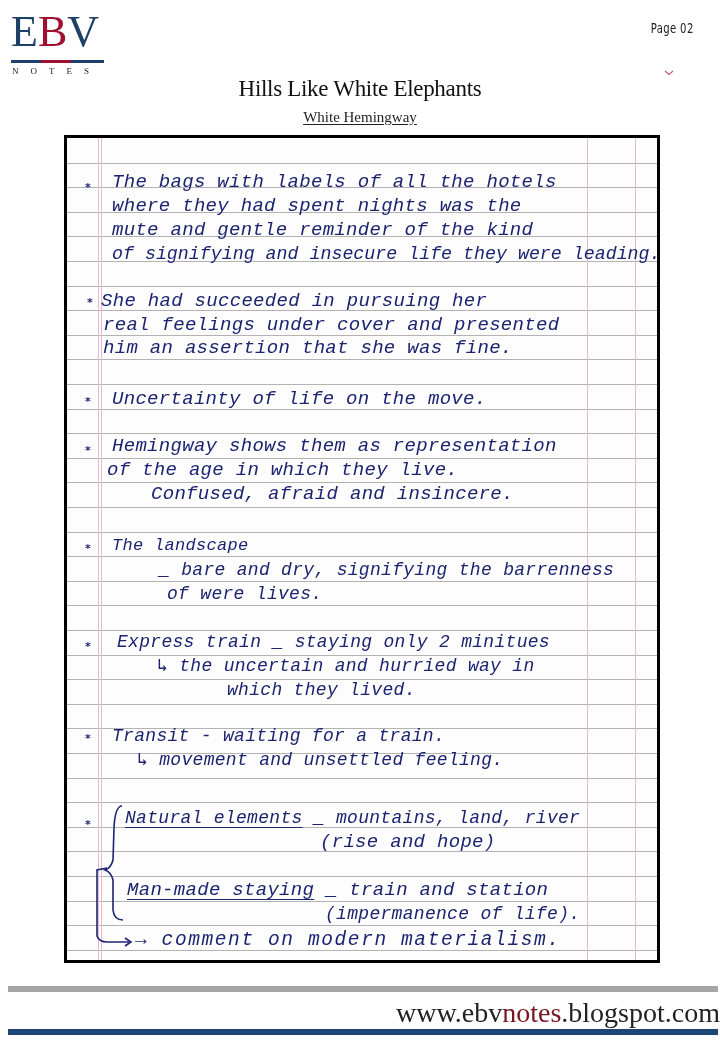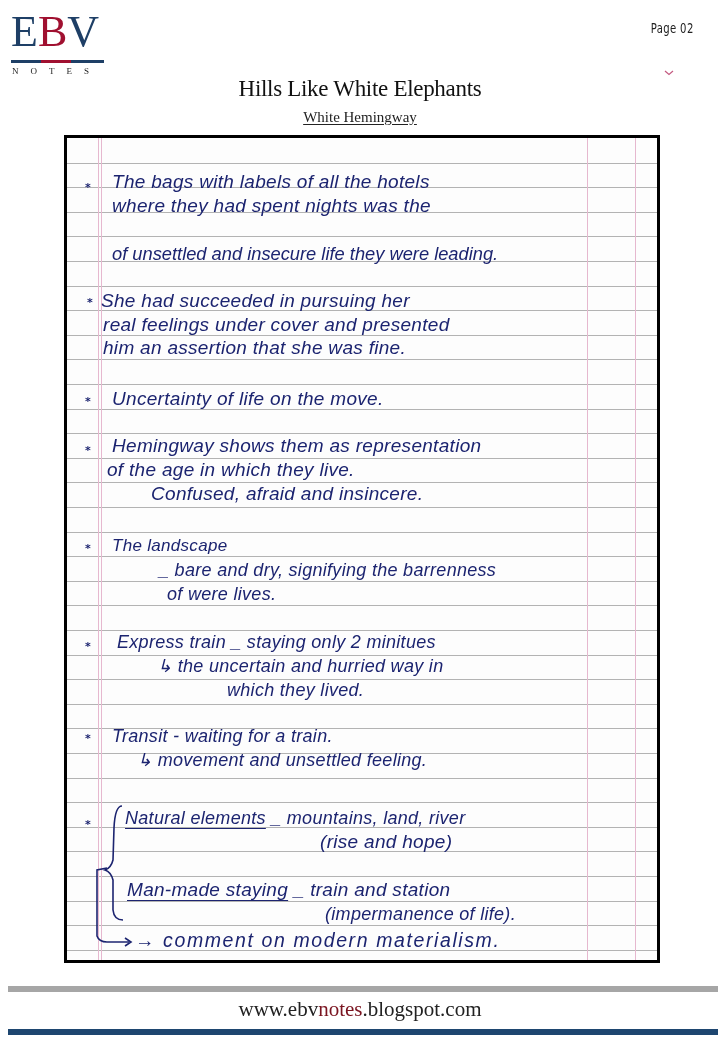--- a/index.html
+++ b/index.html
@@ -39,31 +39,31 @@
   }
   .margin-line { position: absolute; top: 0; bottom: 0; width: 1px; background: #e6b8cf; }
   .ml-left { left: 31px; }
   .ml-left2 { left: 34px; }
   .ml-right1 { left: 520px; }
   .ml-right2 { left: 568px; }
 
   .notes { position: absolute; left: 0; top: 0; width: 100%; height: 100%; }
   .line {
     position: absolute; white-space: nowrap;
-    font-family: Liberation Sans, sans-serif; color: #1c2470;
+    font-family: Liberation Mono, monospace; color: #1c2470;
     font-size: 19px; line-height: 24px; font-style: oblique;
     letter-spacing: 0.3px;
   }
   .bullet { position: absolute; font-family: "DejaVu Sans", sans-serif; color: #1c2470; font-size: 11px; font-weight: bold; }
   .u { text-decoration: underline; text-decoration-thickness: 1.3px; text-underline-offset: 4px; }
   .brace-svg { position: absolute; left: 0; top: 0; }
 
   
   .bar-gray { position: absolute; left: 8px; width: 710px; top: 986px; height: 6px; background: #a6a6a6; }
-  .footer-url { position: absolute; left: 0; width: 720px; top: 997px; text-align: center; font-family: "Liberation Serif", serif; font-size: 21px; color: #222; }
+  .footer-url { position: absolute; left: 0; width: 720px; top: 997px; text-align: right; font-family: "Liberation Serif", serif; font-size: 28px; color: #222; }
   .footer-url .mid { color: #7a1420; }
   .bar-blue { position: absolute; left: 8px; width: 710px; top: 1029px; height: 6px; background: #1e4670; }
 </style>
 </head>
 <body>
 
 <div class="logo">
   <div class="logo-letters">
     <span class="logo-e">E</span>
     <span class="logo-b">B</span>
@@ -86,21 +86,22 @@
   <div class="margin-line ml-left"></div>
   <div class="margin-line ml-left2"></div>
   <div class="margin-line ml-right1"></div>
   <div class="margin-line ml-right2"></div>
 
   <div class="notes">
 
     <span class="bullet" style="left:18px;top:43px">*</span>
     <div class="line" style="left:45px;top:32px">The bags with labels of all the hotels</div>
     <div class="line" style="left:45px;top:56px">where they had spent nights was the</div>
-    <div class="line" style="left:45px;top:104px;font-size:18.3px;letter-spacing:0">of unsettled and insecure life they were leading.</div>
+    <div class="line" style="left:45px;top:80px">mute and gentle reminder of the kind</div>
+    <div class="line" style="left:45px;top:104px;font-size:18.3px;letter-spacing:0">of signifying and insecure life they were leading.</div>
 
     <span class="bullet" style="left:20px;top:158px">*</span>
     <div class="line" style="left:34px;top:151px">She had succeeded in pursuing her</div>
     <div class="line" style="left:36px;top:175px">real feelings under cover and presented</div>
     <div class="line" style="left:36px;top:198px">him an assertion that she was fine.</div>
 
     <span class="bullet" style="left:18px;top:257px">*</span>
     <div class="line" style="left:45px;top:249px">Uncertainty of life on the move.</div>
 
     <span class="bullet" style="left:18px;top:306px">*</span>

